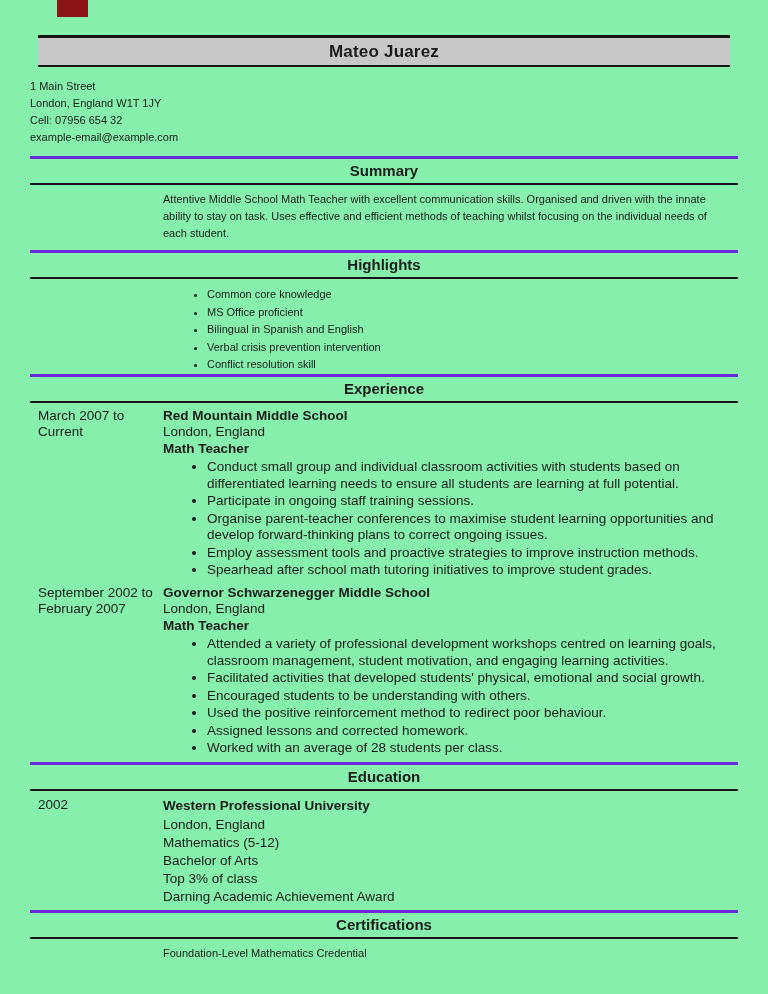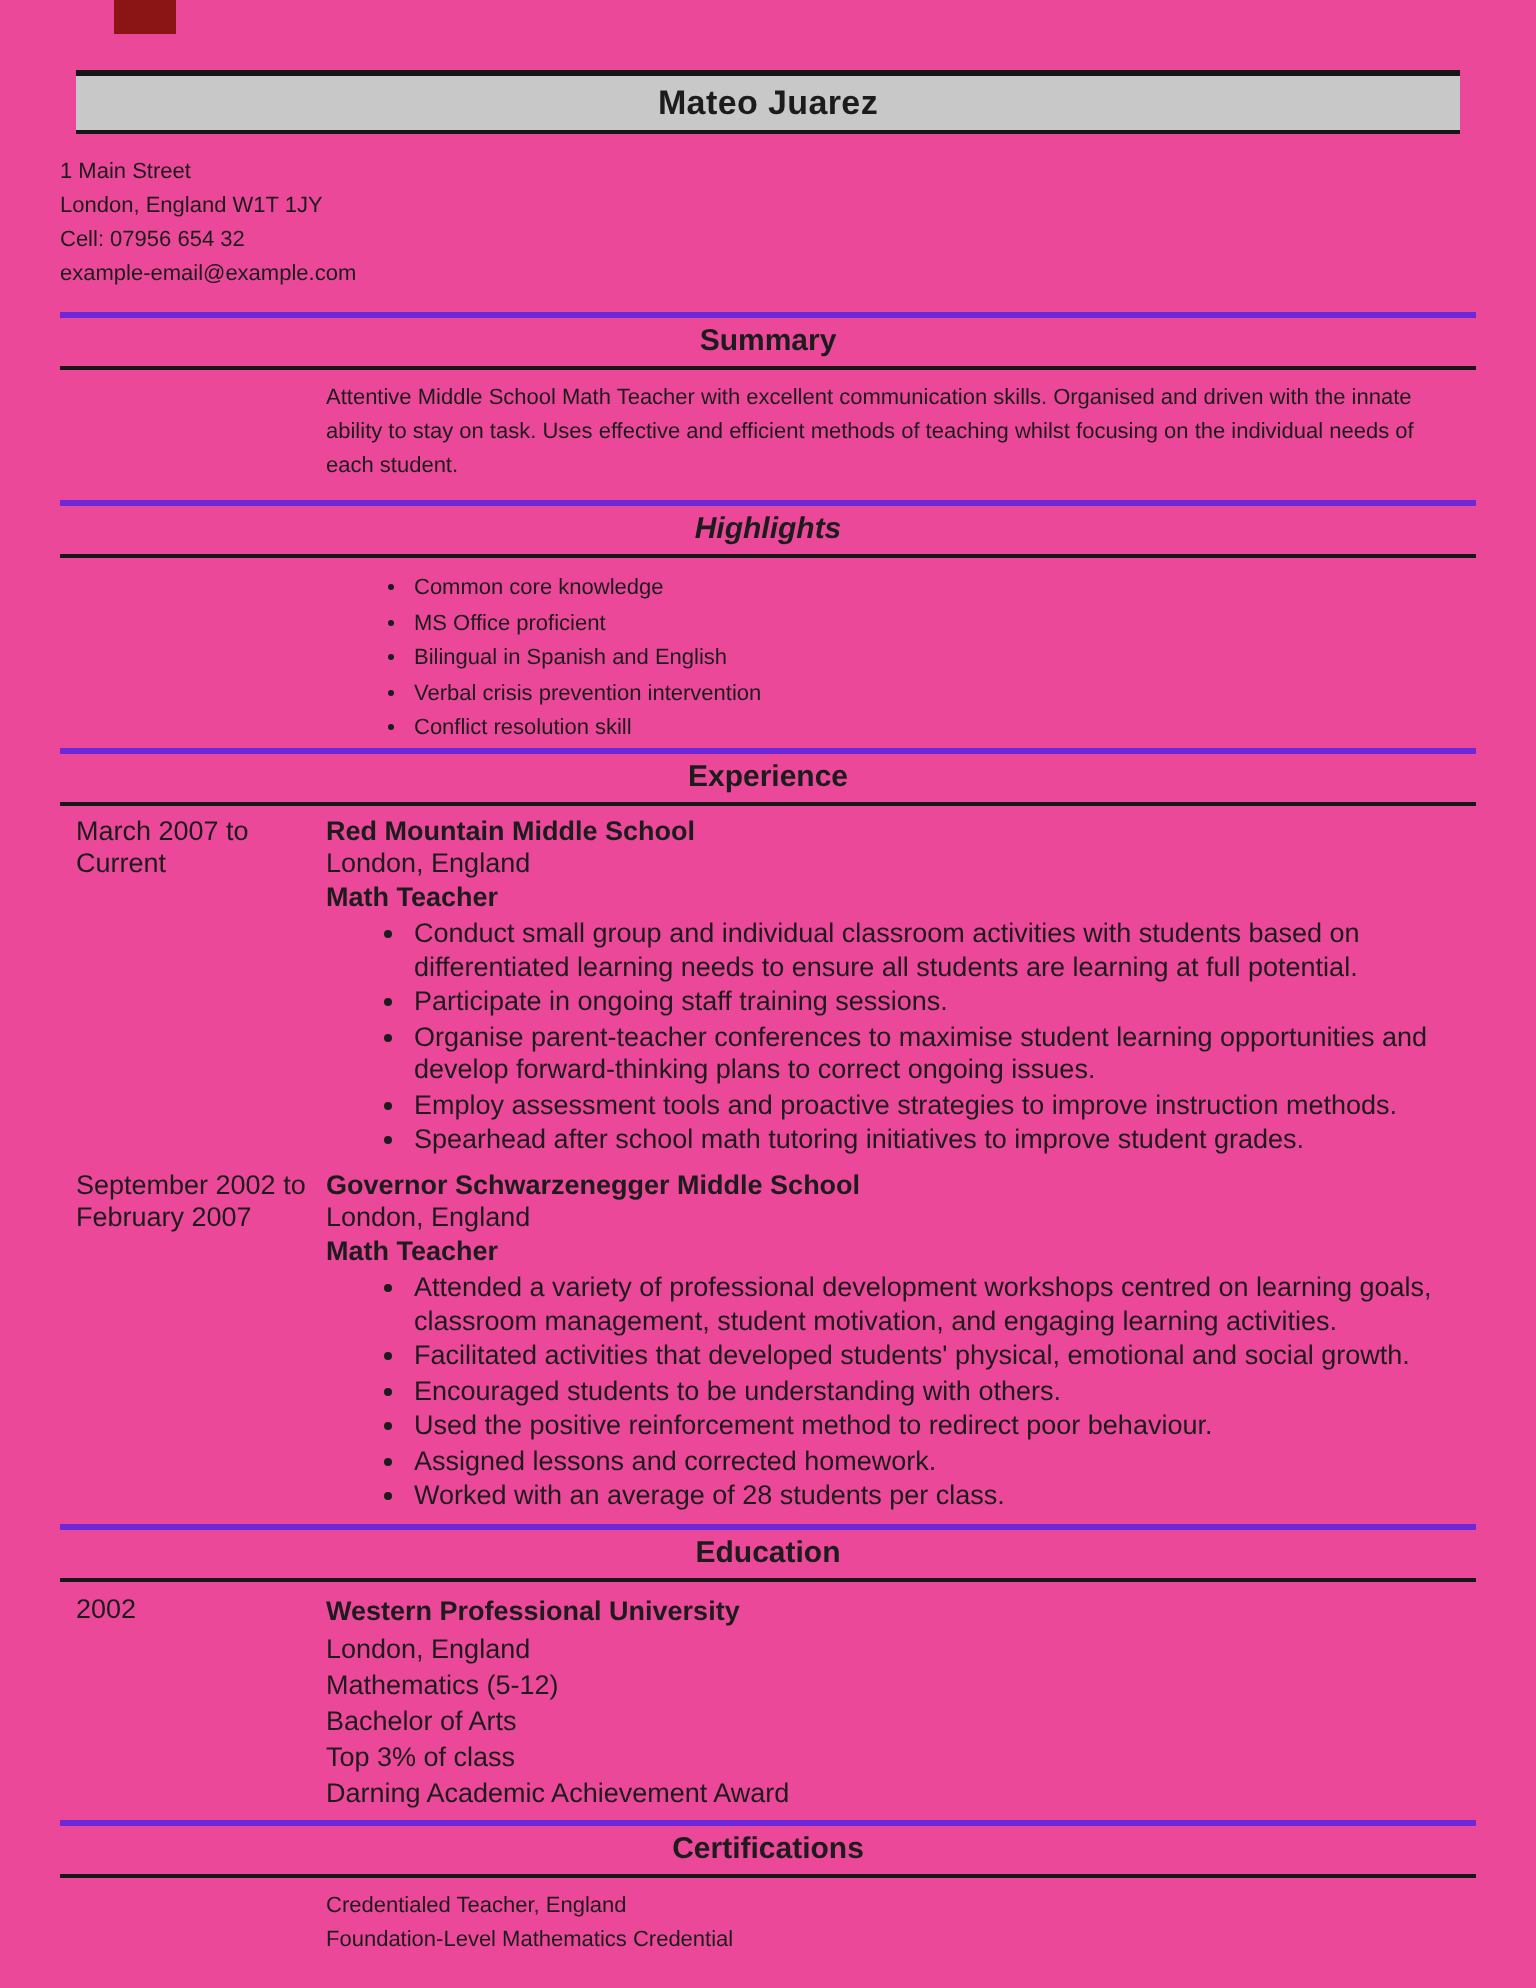--- a/index.html
+++ b/index.html
@@ -6,21 +6,21 @@
   html, body { background: #ffffff; }
   body {
     font-family: "Liberation Sans", "DejaVu Sans", sans-serif;
     color: #1c1c1c;
     -webkit-font-smoothing: antialiased;
   }
   .page {
     position: relative;
     width: 768px;
     height: 994px;
-    background: #ec4899;
+    background: #86efac;
     overflow: hidden;
   }
   .corner-marker {
     position: absolute;
     left: 57px; top: 0;
     width: 31px; height: 17px;
   }
   .doc {
     position: relative;
     margin: 0 30px;
@@ -45,21 +45,21 @@
   }
   .section-hd {
     border-top: 3px solid #6d28d9;
     border-bottom: 2px solid #161616;
     text-align: center;
     font-weight: bold;
     font-size: 15px;
     padding: 3px 0 4px 0;
   }
   .hd-summary   { margin-top: 10px; }
-  .hd-highlights{ margin-top: 8px; font-style: italic; }
+  .hd-highlights{ margin-top: 8px; }
   .hd-experience{ margin-top: 0px; }
   .hd-education { margin-top: 5px; }
   .hd-certs     { margin-top: 5px; }
   .body-block {
     padding-left: 133px;
     padding-right: 0;
     font-size: 11px;
     line-height: 17px;
   }
   .summary-text { margin-top: 6px; width: 693px; }
@@ -193,19 +193,18 @@
           <li>Top 3% of class</li>
           <li>Darning Academic Achievement Award</li>
         </ul>
     </div>
 
     <div class="section-hd hd-certs">
       <span>Certifications</span>
     </div>
     <div class="body-block cert-block">
       <ul class="plain-list">
-          <li>Credentialed Teacher, England</li>
           <li>Foundation-Level Mathematics Credential</li>
         </ul>
     </div>
 
   </div>
 </div>
 
 </body></html>

